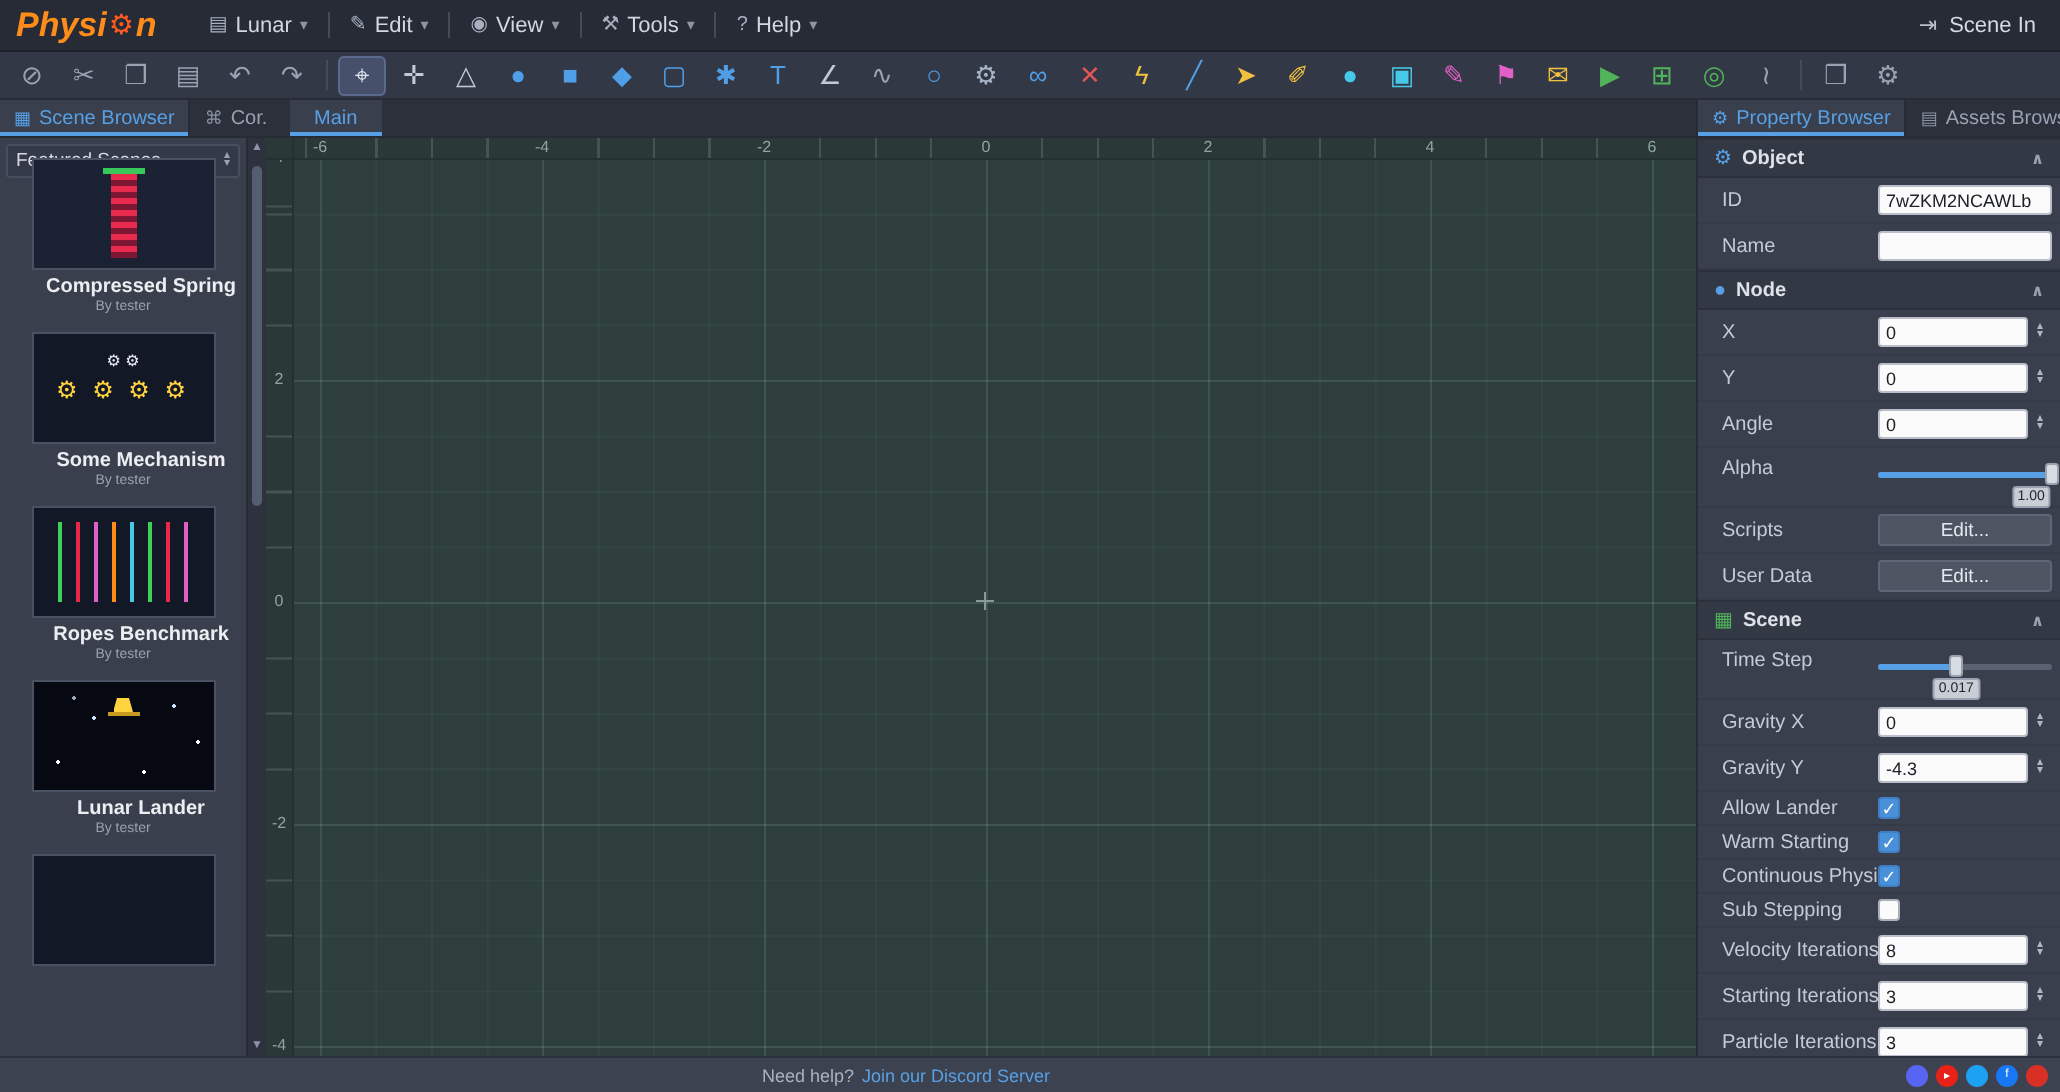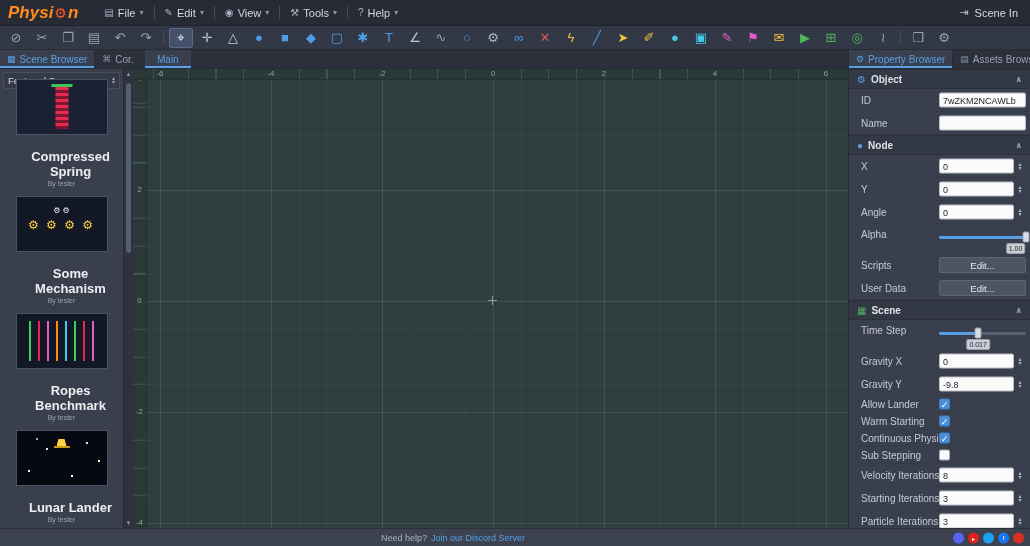--- a/index.html
+++ b/index.html
@@ -34,21 +34,21 @@
   .ptab { display:flex; align-items:center; gap:4px; padding:0 7px; font-size:10px; color:#99a1b2; border-right:1px solid #262b34; white-space:nowrap; cursor:default; flex:none; }
   .ptab.active { color:#57a0e5; background:#3a3f4d; box-shadow:inset 0 -2px 0 #57a0e5; }
   .ptab .pt-icon { font-size:9px; color:#8a93a6; }
   .ptab.active .pt-icon { color:#57a0e5; }
 
   .scene-filter { margin:3px; height:17px; background:#333948; border:1px solid #474e5e; border-radius:2px; display:flex; align-items:center; font-size:9.5px; color:#d6dae2; padding:0 4px; width:117px; }
   .sf-arrows { margin-left:auto; display:flex; flex-direction:column; line-height:0.55; font-size:6px; color:#9aa2b2; }
   .scene-list { position:absolute; top:24px; bottom:0; left:0; width:123px; overflow:hidden; }
   .scene-card { padding:5px 0 4px; text-align:center; cursor:pointer; }
   .thumb { margin:0 auto; width:92px; height:56px; background:#131826; border:1px solid #4a5162; position:relative; overflow:hidden; }
-  .scene-title { margin-top:14px; font-size:13px; font-weight:bold; color:#eceef2;padding-left:18px; }
+  .scene-title { margin-top:3px; font-size:10px; font-weight:bold; color:#eceef2;padding-left:18px; }
   .scene-author { font-size:7px; color:#9aa0ae; margin-top:1px; }
 
   .t-spring { background:#1a2133; }
   .t-spring::before { content:""; position:absolute; left:50%; top:7px; transform:translateX(-50%); width:13px; height:42px; background:repeating-linear-gradient(180deg,#e82a4e 0 3px,#7d1733 3px 6px); }
   .t-spring::after { content:""; position:absolute; left:50%; top:4px; transform:translateX(-50%); width:21px; height:3px; background:#38c85a; }
   .t-mechanism::before { content:"⚙ ⚙ ⚙ ⚙"; position:absolute; left:50%; top:52%; transform:translate(-50%,-50%); color:#ffd23f; font-size:12px; letter-spacing:2px; white-space:nowrap; }
   .t-mechanism::after { content:"⚙ ⚙"; position:absolute; left:50%; top:9px; transform:translateX(-50%); color:#e8ecf2; font-size:8px; white-space:nowrap; }
   .t-ropes::before { content:""; position:absolute; left:12px; right:8px; top:7px; bottom:7px; background:repeating-linear-gradient(90deg,#3fd05a 0 2px,transparent 2px 9px,#e8274b 9px 11px,transparent 11px 18px,#e060c8 18px 20px,transparent 20px 27px,#ff8c1a 27px 29px,transparent 29px 36px,#46c8e8 36px 38px,transparent 38px 45px); }
   .t-ragdoll::before { content:""; position:absolute; left:46px; top:15px; width:9px; height:24px; background:#e07820; transform:rotate(18deg); border-radius:2px; }
   .t-ragdoll::after { content:""; position:absolute; left:48px; top:8px; width:8px; height:8px; border-radius:50%; background:#6a4a9a; }
@@ -122,21 +122,21 @@
 
   <header class="topbar">
     <div class="logo">
       <span>Physi</span>
       <span class="gear">⚙</span>
       <span>n</span>
     </div>
     <nav class="menubar">
         <div class="menu-item">
           <span class="mi-icon">▤</span>
-          <span class="mi-label">File</span>
+          <span class="mi-label">Lunar</span>
           <span class="caret">▾</span>
         </div>
         <div class="menu-sep"></div>
         <div class="menu-item">
           <span class="mi-icon">✎</span>
           <span class="mi-label">Edit</span>
           <span class="caret">▾</span>
         </div>
         <div class="menu-sep"></div>
         <div class="menu-item">
@@ -395,21 +395,21 @@
               <div class="input">0</div>
               <div class="spin">
                 <span>▴</span>
                 <span>▾</span>
               </div>
             </div>
           </div>
           <div class="row row-number">
             <span class="lbl">Gravity Y</span>
             <div class="ctrl">
-              <div class="input">-9.8</div>
+              <div class="input">-4.3</div>
               <div class="spin">
                 <span>▴</span>
                 <span>▾</span>
               </div>
             </div>
           </div>
           <div class="row row-check">
             <span class="lbl">Allow Lander</span>
             <div class="ctrl">
               <div class="cb checked">✓</div>

